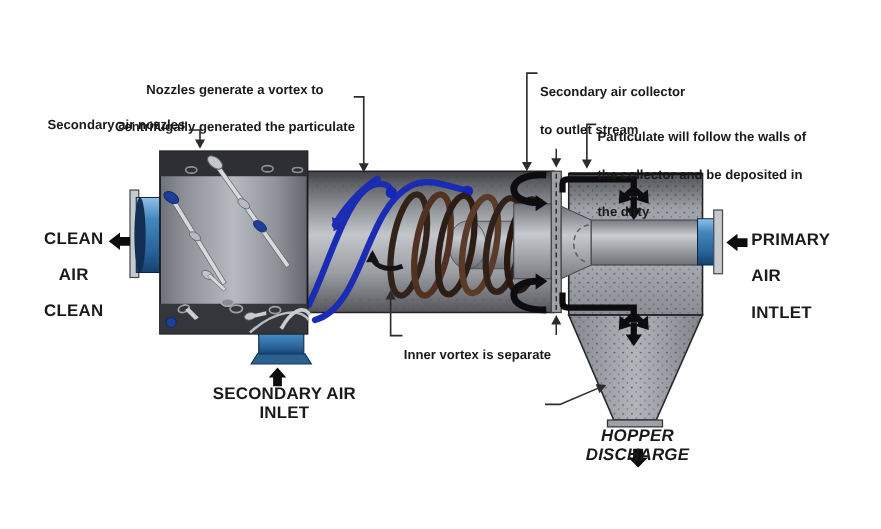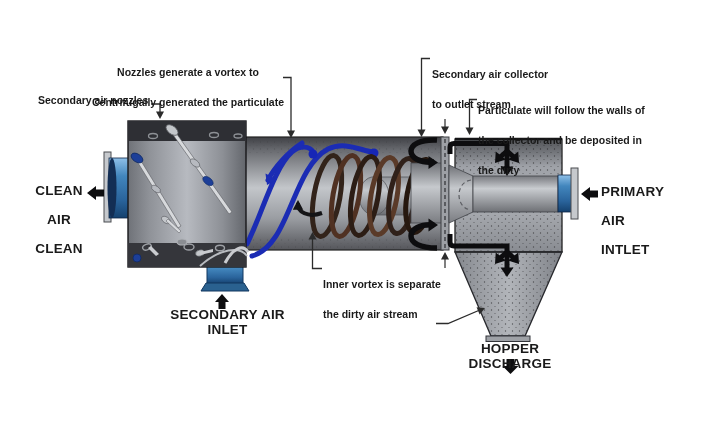--- a/index.html
+++ b/index.html
@@ -260,19 +260,18 @@
 </div>
 
 <div class="lbl caps" style="left:601px;top:170px;width:80px;">
   <div>PRIMARY</div>
   <div>AIR</div>
   <div>INTLET</div>
 </div>
 
 <div class="lbl sm" style="left:323px;top:262px;">
   <div>Inner vortex is separate</div>
-  <div>the dirty air stream</div>
-</div>
-
-
-<div class="lbl caps ctr" style="left:440px;top:342px;width:140px;">HOPPER DISCHARGE</div>
+</div>
+
+
+<div class="lbl caps ctr" style="left:440px;top:342px;width:140px;font-style:italic;">HOPPER DISCHARGE</div>
 
 </div>
 
 </body></html>

